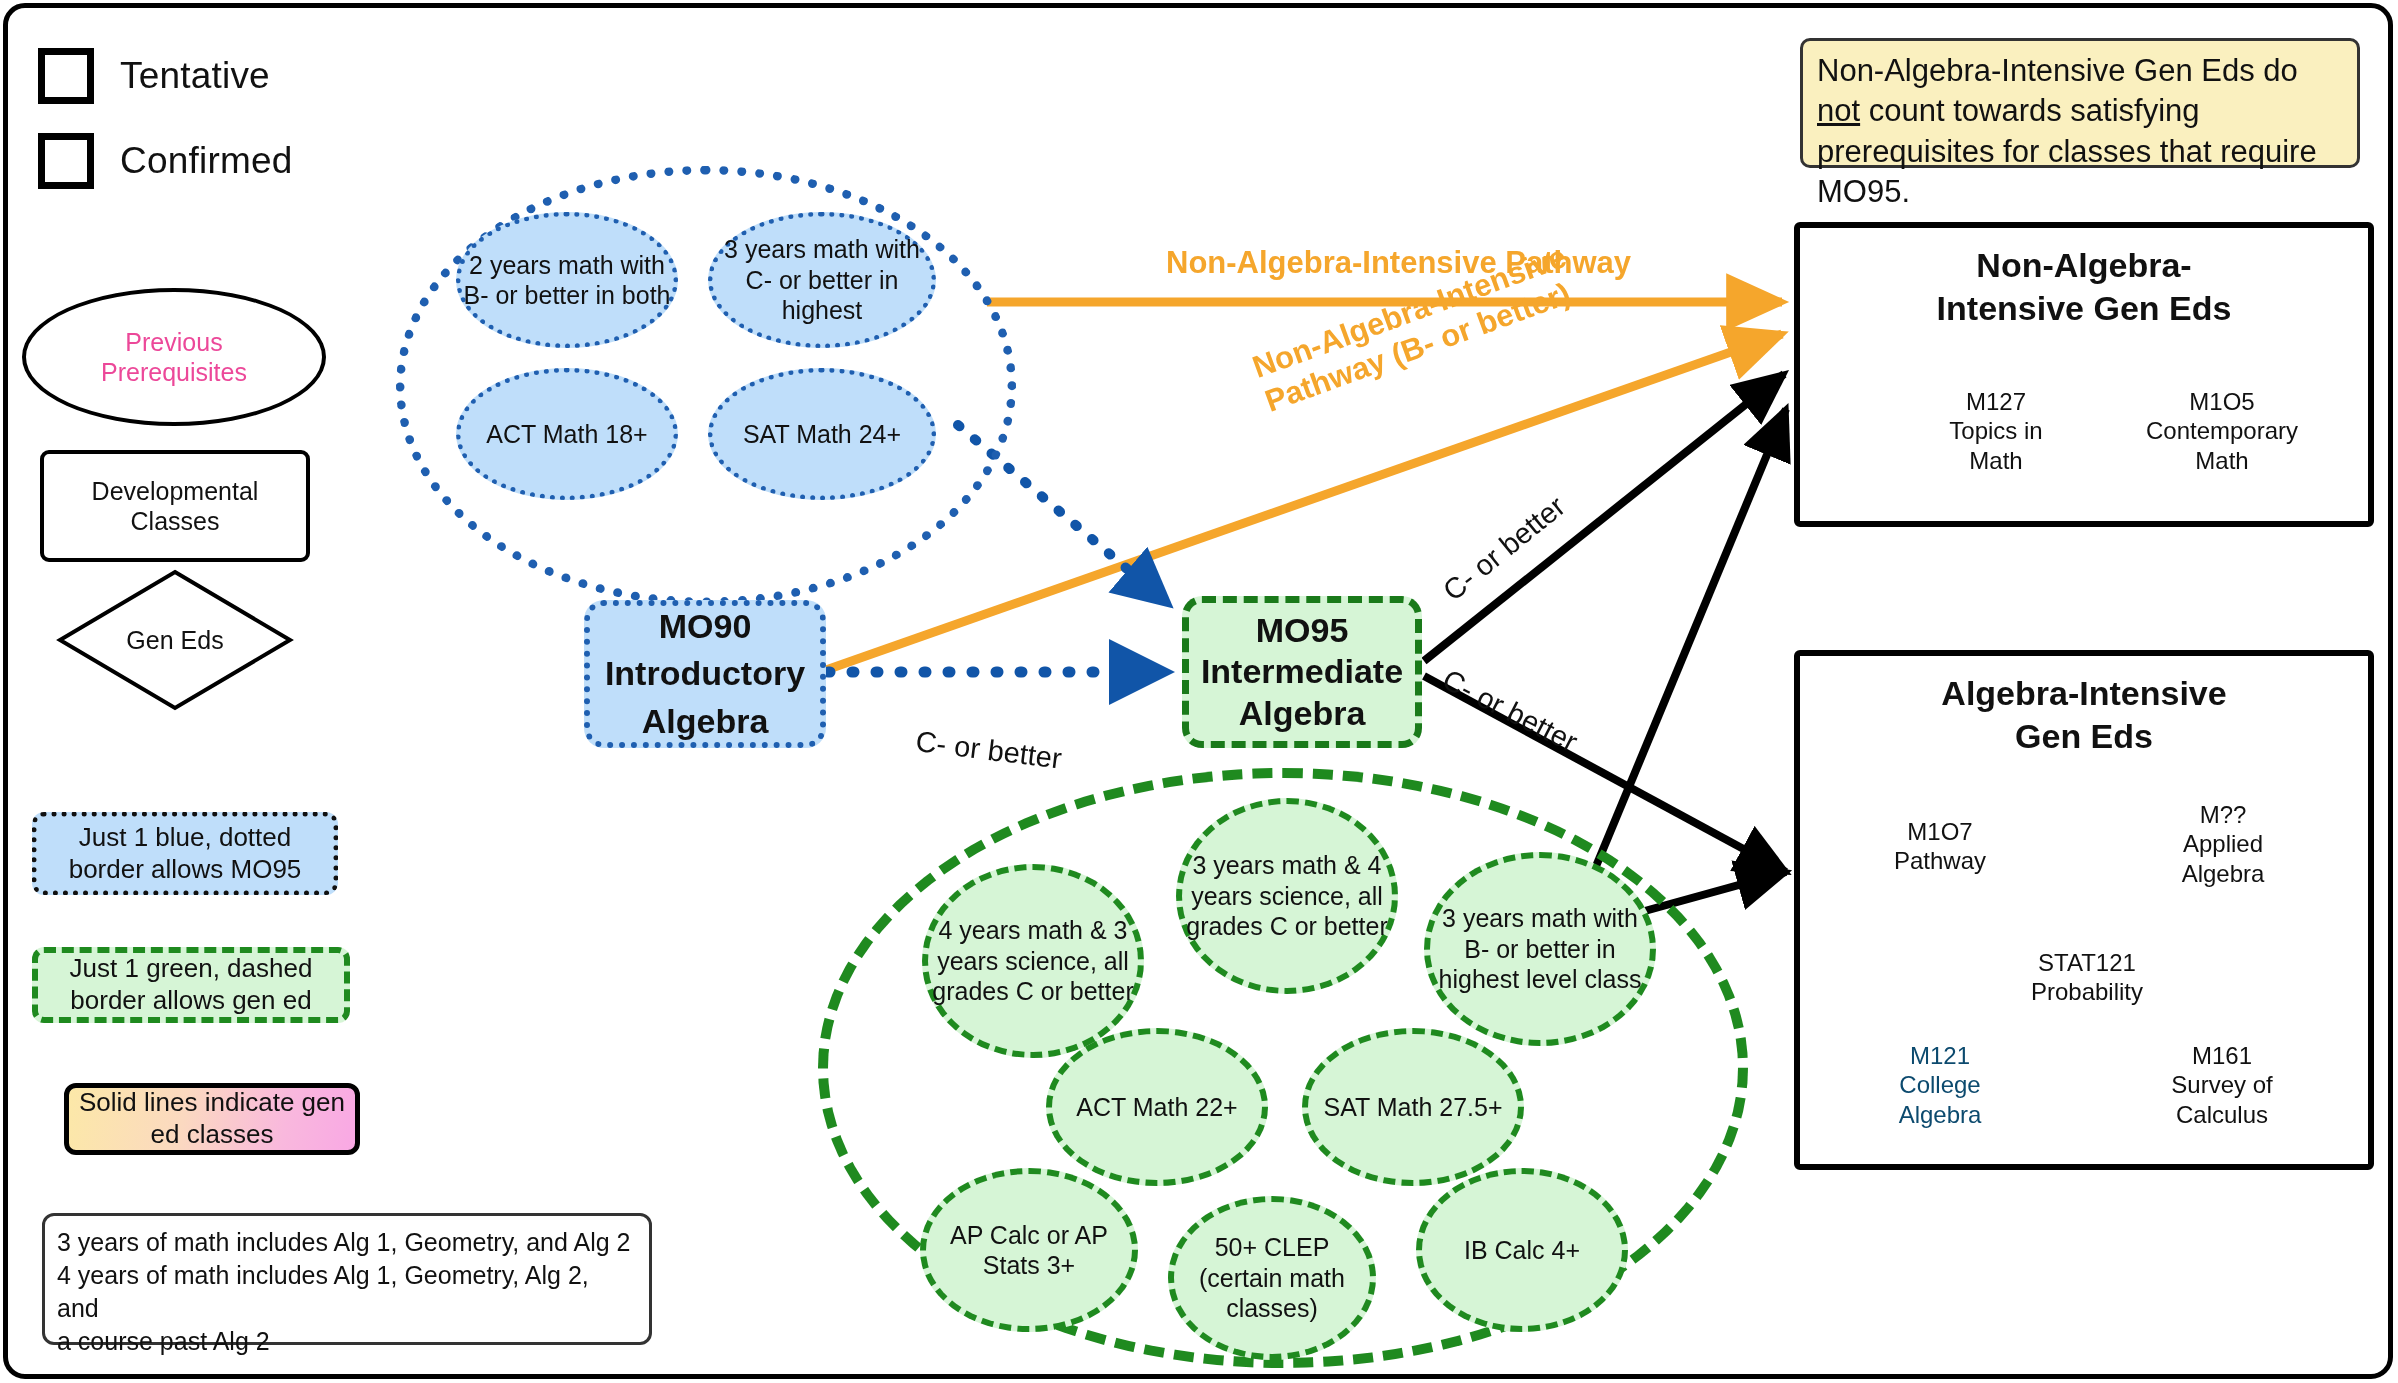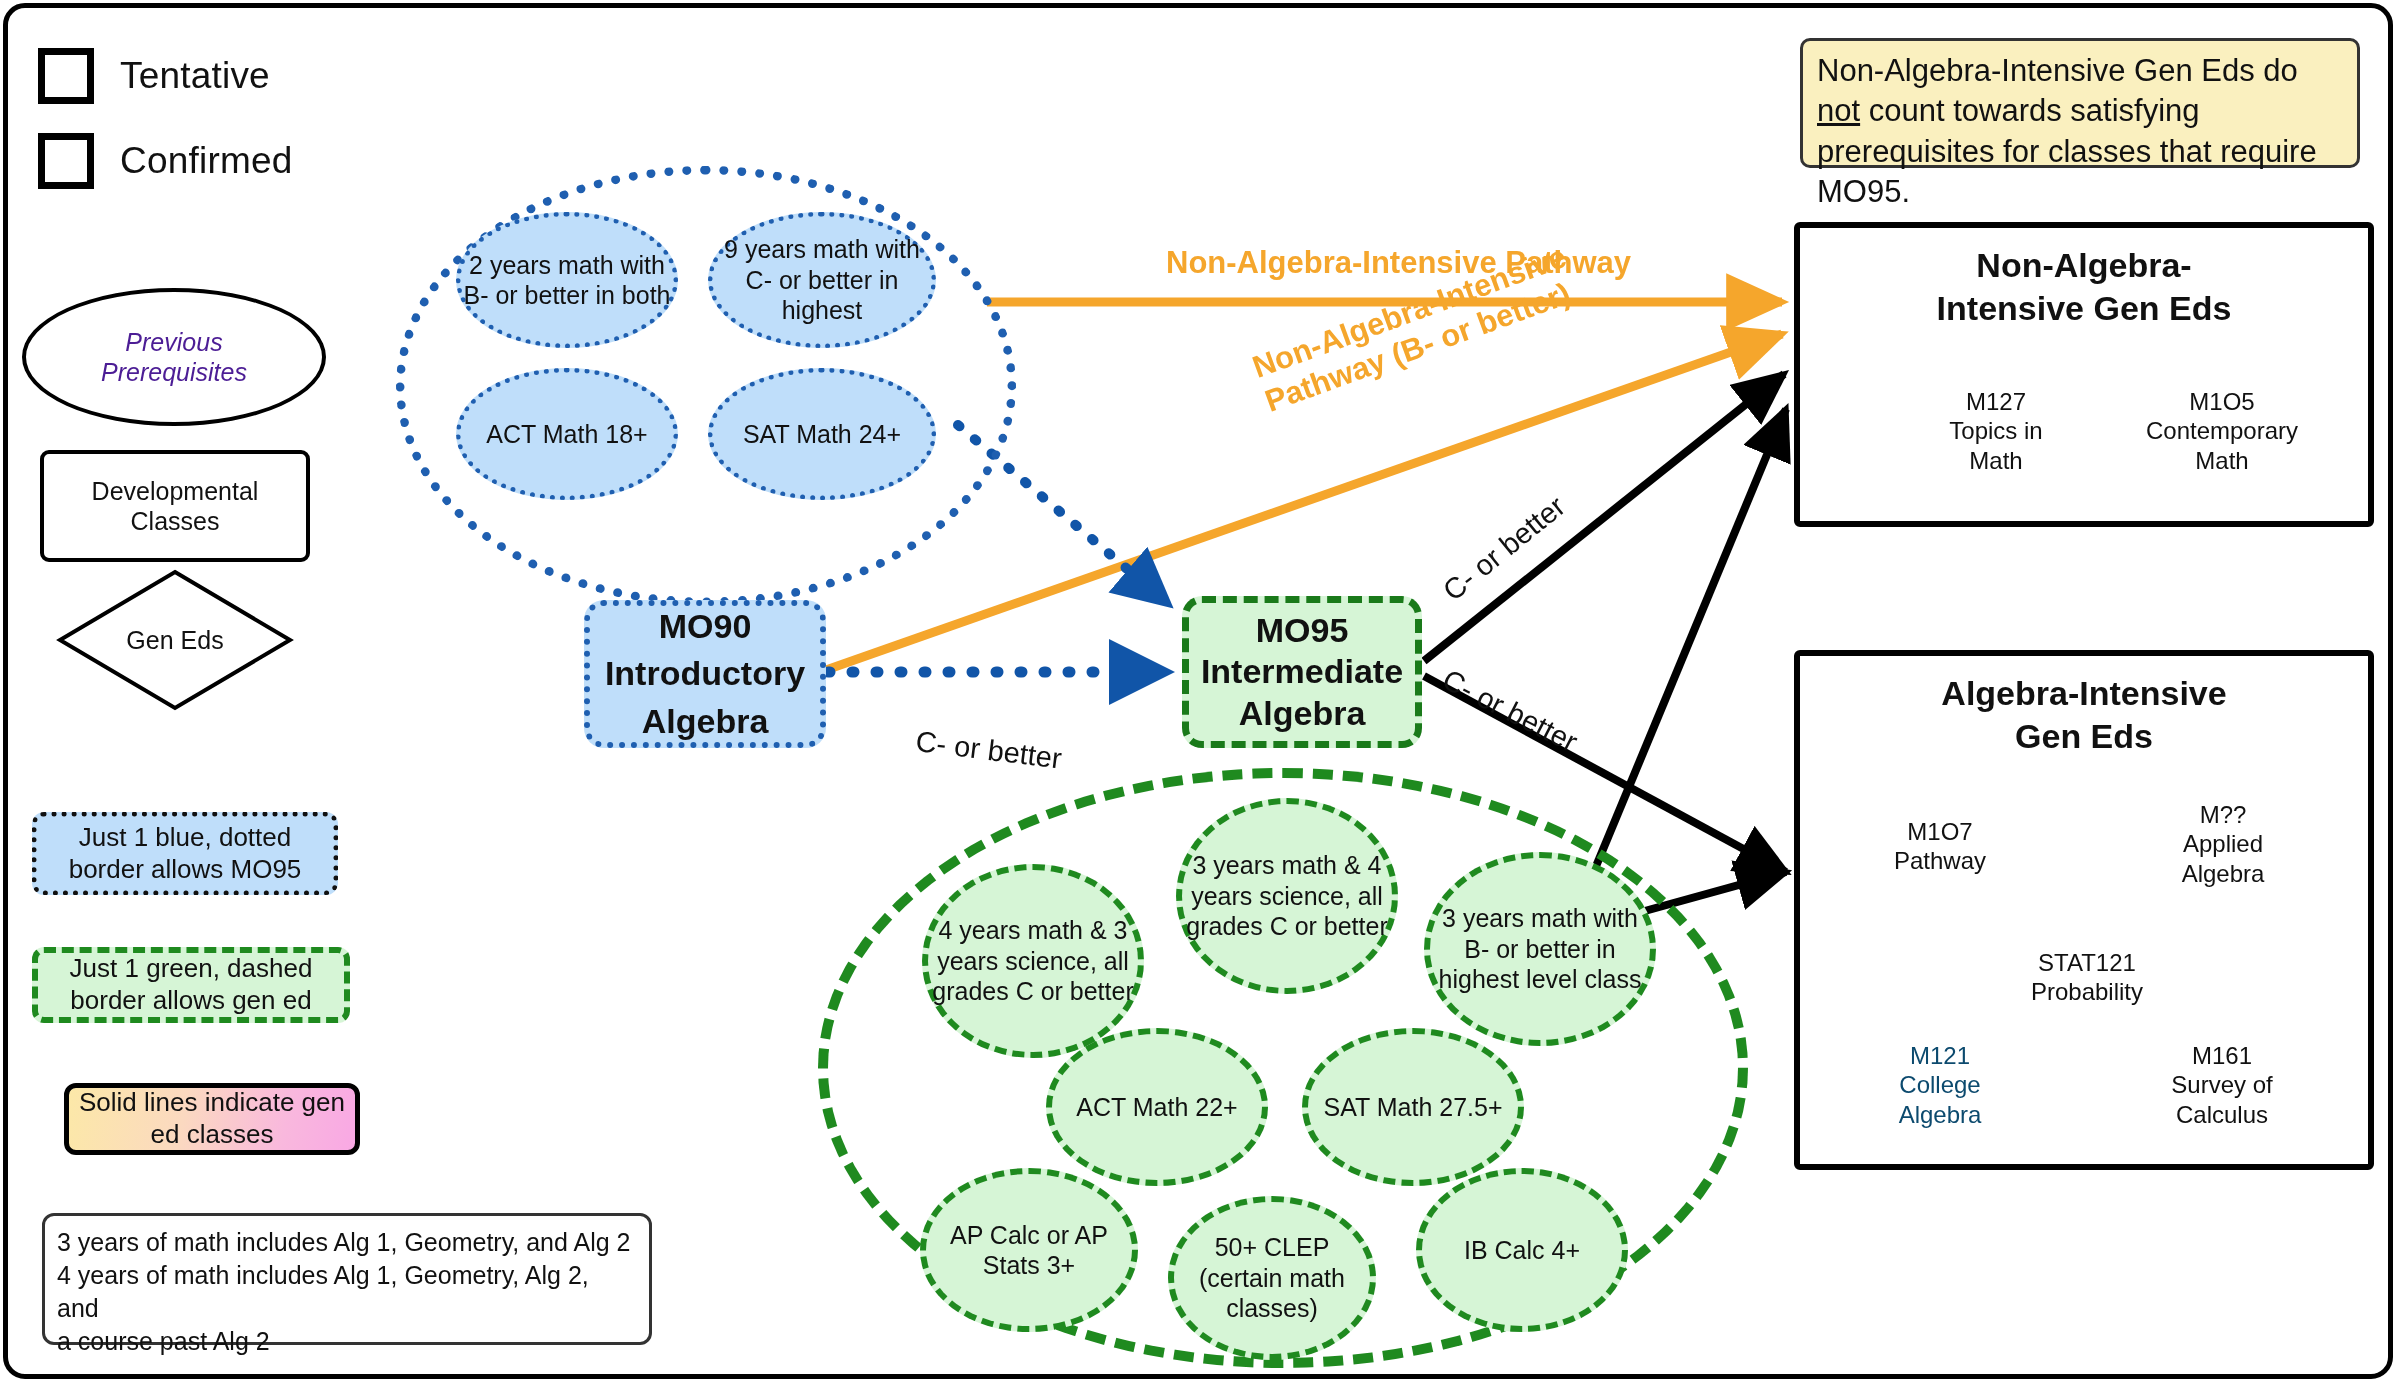--- a/index.html
+++ b/index.html
@@ -18,21 +18,21 @@
   .abs { position:absolute; }
   .ctr { display:flex; align-items:center; justify-content:center;
          text-align:center; line-height:1.22; }
 
   
   .chk { width:56px; height:56px; border:7px solid #000; background:#fff; }
   .legend-label { font-size:37px; color:#111; letter-spacing:.2px; }
 
   
   .shp-ellipse { width:304px; height:138px; border:4px solid #000;
-                 border-radius:50%; background:#fff; font-size:25px; color:#4c1d95;font-style:italic; }
+                 border-radius:50%; background:#fff; font-size:25px; color:#ec4899; }
   .shp-rect { width:270px; height:112px; border:4px solid #000;
               border-radius:9px; background:#fff; font-size:25px; color:#111; }
 
   
   .note-blue {
     background:#bfdefa; border:5px dotted #111; border-radius:12px;
     font-size:26px; color:#111; padding:6px 8px;
   }
   .note-green {
     background:#d6f5d6; border:6px dashed #1f8a1f; border-radius:12px;
@@ -219,21 +219,21 @@
   <div>4 years of math includes Alg 1, Geometry, Alg 2, and</div>
   <div>a course past Alg 2</div>
 </div>
 
 <div class="abs blue-outer" style="left:396px; top:166px; width:620px; height:440px;"></div>
 
 <div class="abs ctr blue-ell" style="left:456px; top:212px; width:222px; height:136px;">
   <span>2 years math with B- or better in both</span>
 </div>
 <div class="abs ctr blue-ell" style="left:708px; top:212px; width:228px; height:136px;">
-  <span>9 years math with C- or better in highest</span>
+  <span>3 years math with C- or better in highest</span>
 </div>
 <div class="abs ctr blue-ell" style="left:456px; top:368px; width:222px; height:132px;">
   <span>ACT Math 18+</span>
 </div>
 <div class="abs ctr blue-ell" style="left:708px; top:368px; width:228px; height:132px;">
   <span>SAT Math 24+</span>
 </div>
 
 <div class="abs ctr box-m090" style="left:584px; top:600px; width:242px; height:148px; flex-direction:column;">
   <div>MO90</div>

